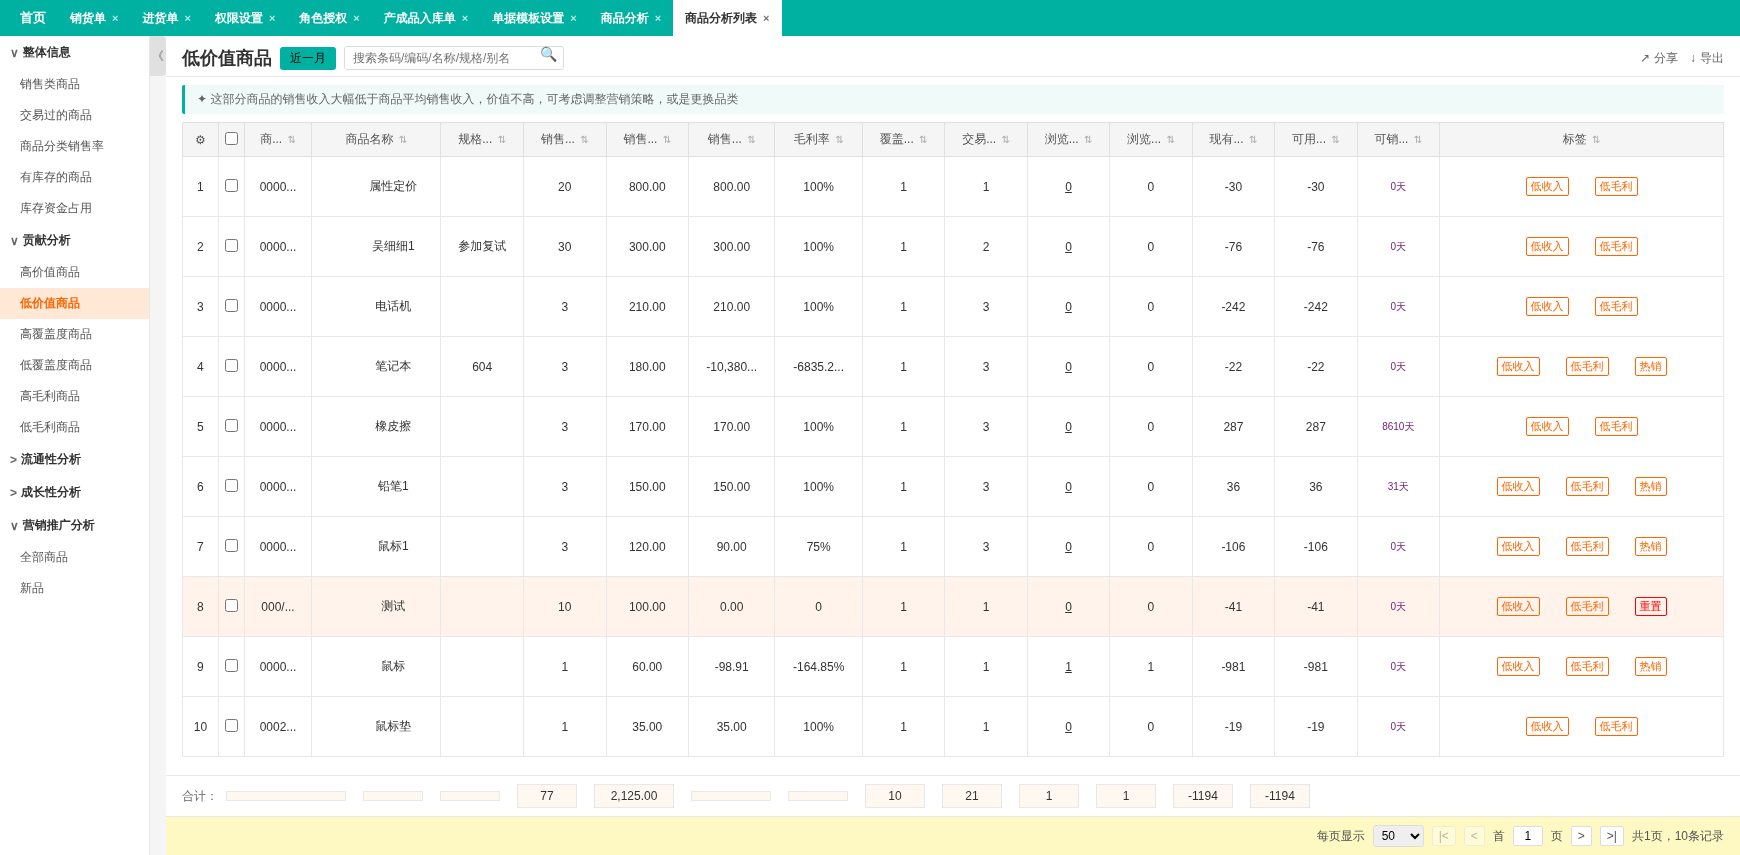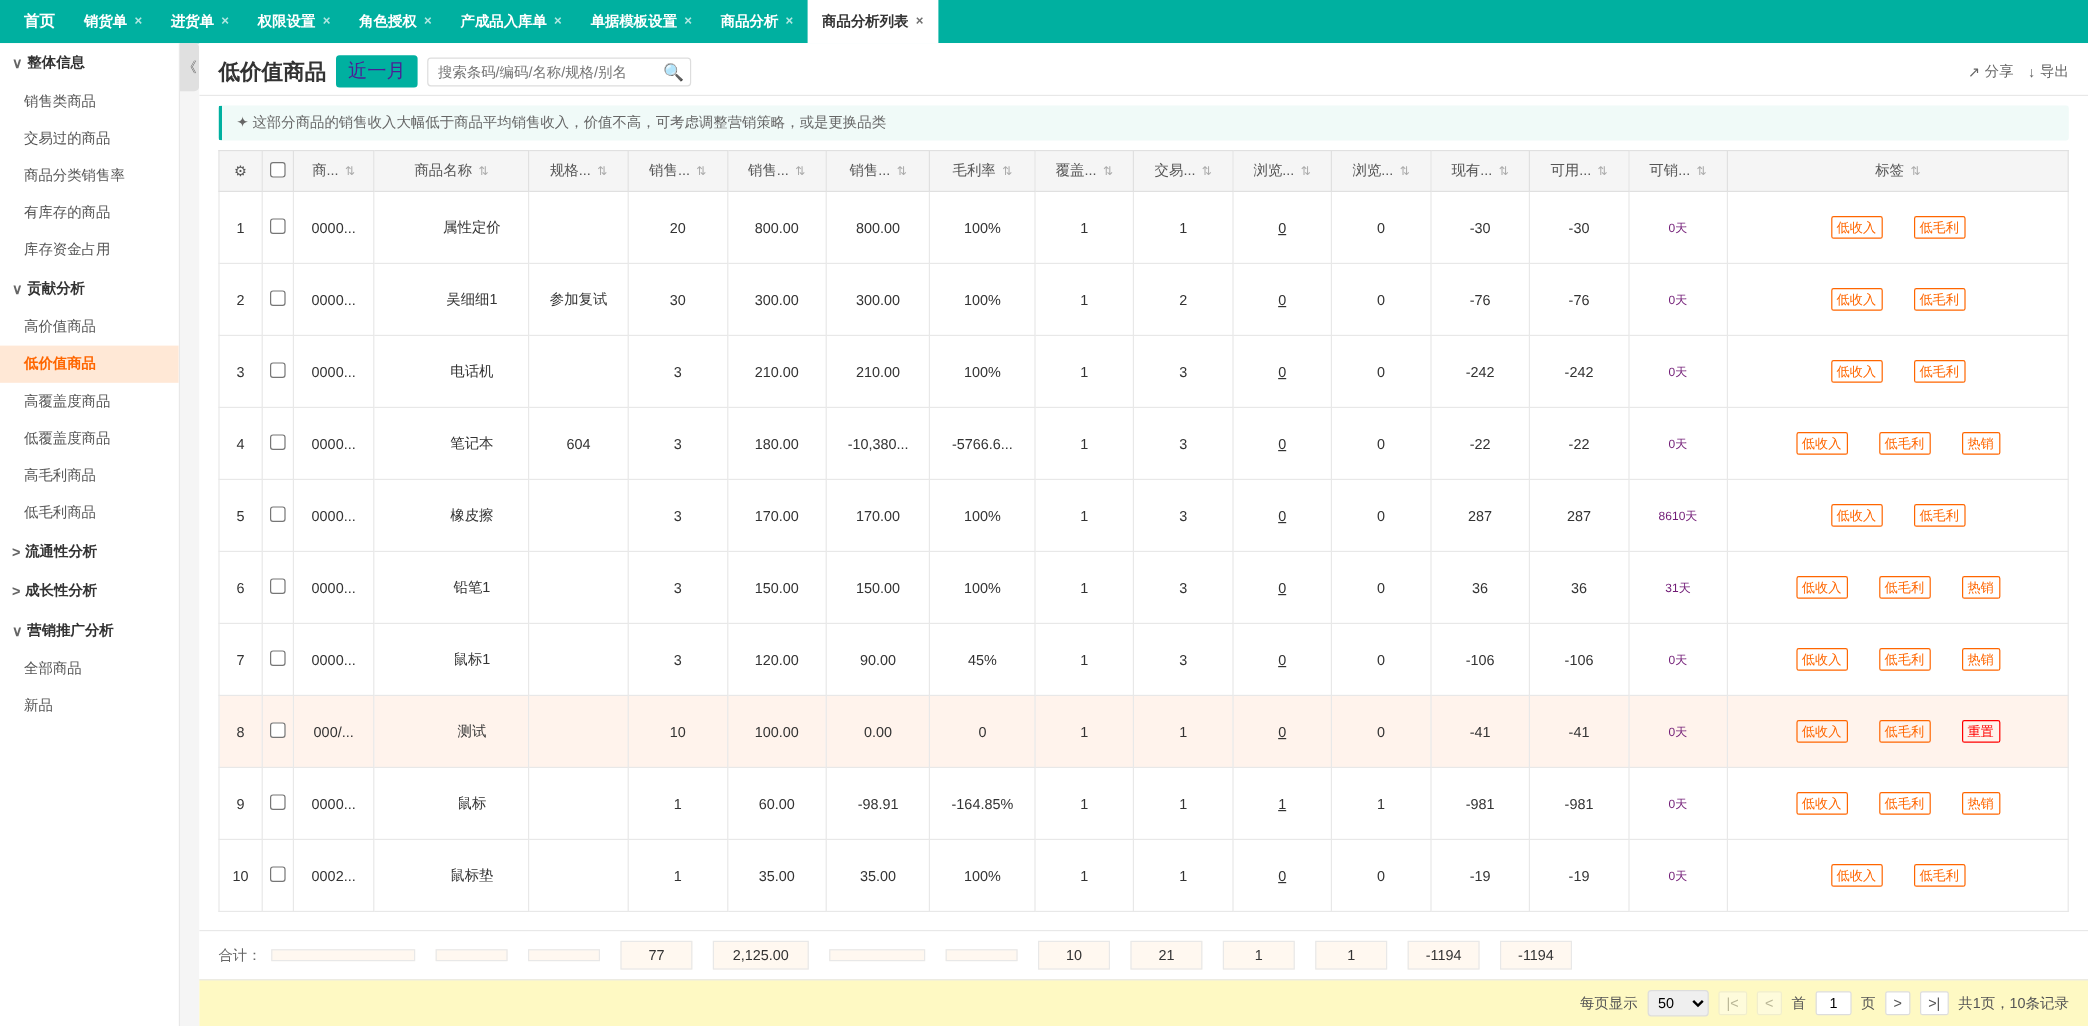--- a/index.html
+++ b/index.html
@@ -81,31 +81,30 @@
       background: #fff;
       gap: 8px;
     }
     .page-title {
       font-size: 18px;
       font-weight: bold;
       color: #333;
     }
     .btn-recent {
       background: #00b0a0;
-      color: #4c1d95;
+      color: #000000;
       border: none;
       border-radius: 3px;
       padding: 3px 10px;
       cursor: pointer;
-      font-size: 16px;
+      font-size: 12px;
     }
     .search-wrap {
       position: relative;
       display: flex;
-      align-items: center;
       border-radius: 10px;
     }
     .search-wrap input {
       border: 1px solid #ddd;
       border-radius: 3px;
       padding: 4px 28px 4px 8px;
       font-size: 12px;
       width: 220px;
       outline: none;
       color: #999;
@@ -470,21 +469,21 @@
     <td>4</td>
     <td class="checkbox-cell">
       <input type="checkbox" style="">
     </td>
     <td>0000...</td>
     <td class="text-left">笔记本</td>
     <td>604</td>
     <td>3</td>
     <td>180.00</td>
     <td>-10,380...</td>
-    <td>-5766.6...</td>
+    <td>-6835.2...</td>
     <td>1</td>
     <td>3</td>
     <td><span class="link-underline">0</span></td>
     <td>0</td>
     <td>-22</td>
     <td>-22</td>
     <td><span class="days-orange">0天</span></td>
     <td><span class="tag tag-orange">低收入</span><span class="tag tag-orange">低毛利</span><span class="tag tag-orange">热销</span></td>
   </tr>
               <tr>
@@ -533,21 +532,21 @@
     <td>7</td>
     <td class="checkbox-cell">
       <input type="checkbox" style="">
     </td>
     <td>0000...</td>
     <td class="text-left">鼠标1</td>
     <td></td>
     <td>3</td>
     <td>120.00</td>
     <td>90.00</td>
-    <td>45%</td>
+    <td>75%</td>
     <td>1</td>
     <td>3</td>
     <td><span class="link-underline">0</span></td>
     <td>0</td>
     <td>-106</td>
     <td>-106</td>
     <td><span class="days-orange">0天</span></td>
     <td><span class="tag tag-orange">低收入</span><span class="tag tag-orange">低毛利</span><span class="tag tag-orange">热销</span></td>
   </tr>
               <tr class="highlighted">

